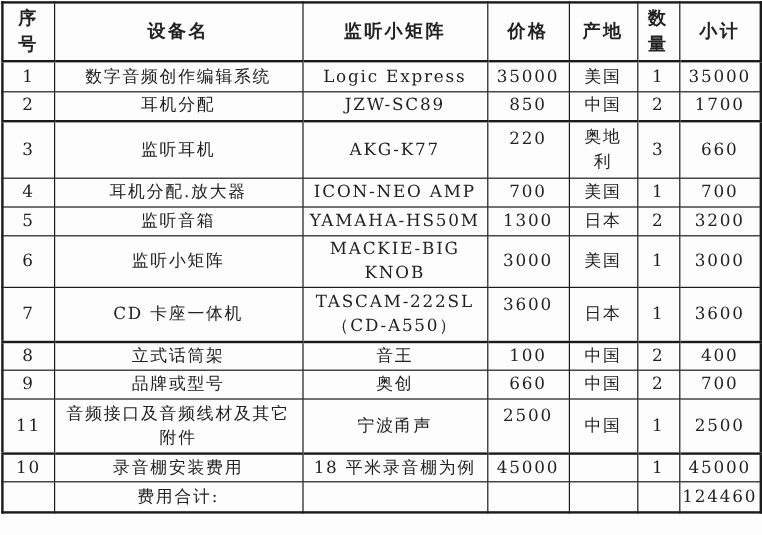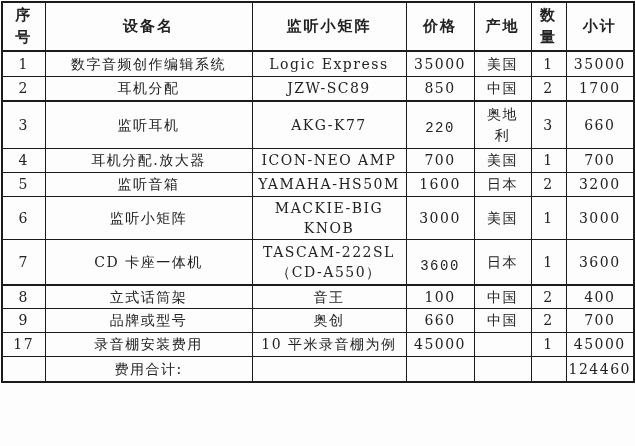--- a/index.html
+++ b/index.html
@@ -40,21 +40,21 @@
     font-size: 15px;
     letter-spacing: 2px;
     height: 45px;
     border-bottom-width: 2px;
   }
   tr.h24 { height: 24px; }
   tr.h25 { height: 25px; }
   tr.h45 { height: 45px; }
   tr.h47 { height: 47px; }
   tr.thick-b td { border-bottom-width: 2px; }
-  td.vtop { vertical-align: top; padding-top: 16px; font-family: Liberation Mono, monospace; }
+  td.vtop { vertical-align: top; padding-top: 4px; }
 </style>
 </head>
 <body>
 
 <div class="sheet">
   <table class="equip">
     <colgroup>
       <col style="width:43px">
         <col style="width:207px">
         <col style="width:154px">
@@ -111,21 +111,21 @@
         <td>ICON-NEO AMP</td>
         <td>700</td>
         <td>美国</td>
         <td>1</td>
         <td>700</td>
       </tr>
       <tr class="h24">
         <td>5</td>
         <td>监听音箱</td>
         <td>YAMAHA-HS50M</td>
-        <td>1600</td>
+        <td>1300</td>
         <td>日本</td>
         <td>2</td>
         <td>3200</td>
       </tr>
       <tr class="h24">
         <td>6</td>
         <td>监听小矩阵</td>
         <td>MACKIE-BIG KNOB</td>
         <td>3000</td>
         <td>美国</td>
@@ -153,24 +153,34 @@
       </tr>
       <tr class="h24">
         <td>9</td>
         <td>品牌或型号</td>
         <td>奥创</td>
         <td>660</td>
         <td>中国</td>
         <td>2</td>
         <td>700</td>
       </tr>
+      <tr class="h45 thick-b">
+        <td>11</td>
+        <td>音频接口及音频线材及其它
+附件</td>
+        <td>宁波甬声</td>
+        <td class="vtop">2500</td>
+        <td>中国</td>
+        <td>1</td>
+        <td>2500</td>
+      </tr>
       <tr class="h24">
-        <td>17</td>
+        <td>10</td>
         <td>录音棚安装费用</td>
-        <td>10 平米录音棚为例</td>
+        <td>18 平米录音棚为例</td>
         <td>45000</td>
         <td></td>
         <td>1</td>
         <td>45000</td>
       </tr>
       <tr class="h25">
         <td></td>
         <td>费用合计:</td>
         <td></td>
         <td></td>

